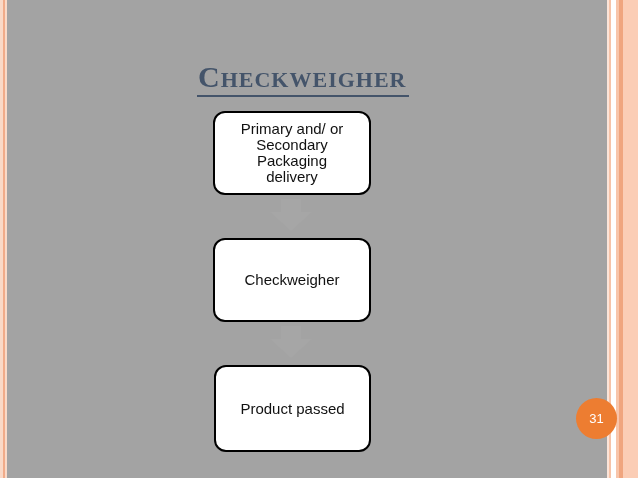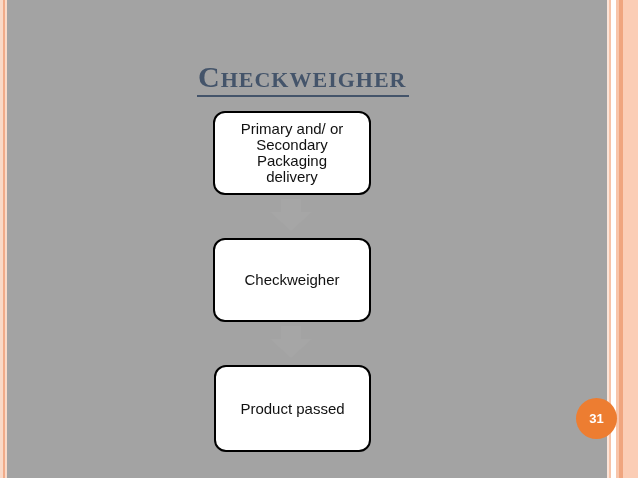--- a/index.html
+++ b/index.html
@@ -99,21 +99,21 @@
   .page-badge {
     position: absolute;
     left: 576px;
     top: 398px;
     width: 41px;
     height: 41px;
     border-radius: 50%;
     background: #ed7d31;
     color: #ffffff;
     font-size: 13px;
-    font-weight: bold;
+    font-weight: normal;
     display: flex;
     align-items: center;
     justify-content: center;
     z-index: 2;
   }
 </style>
 </head>
 <body>
 
 <div class="slide">

